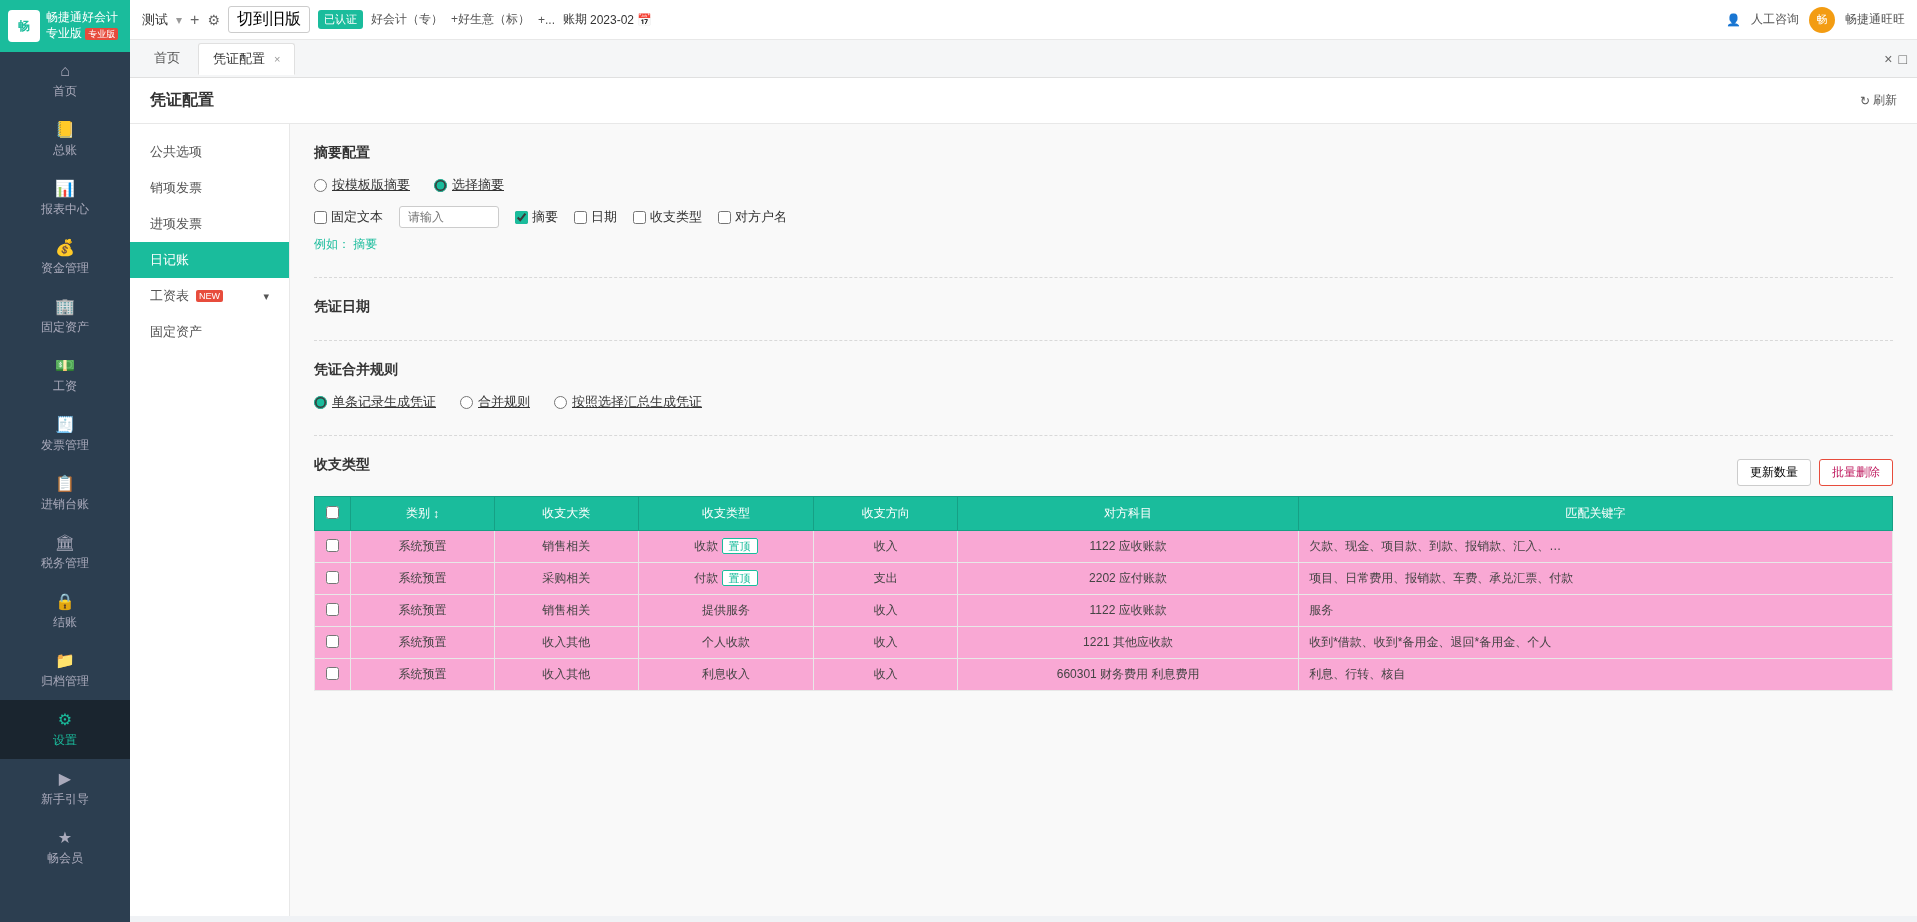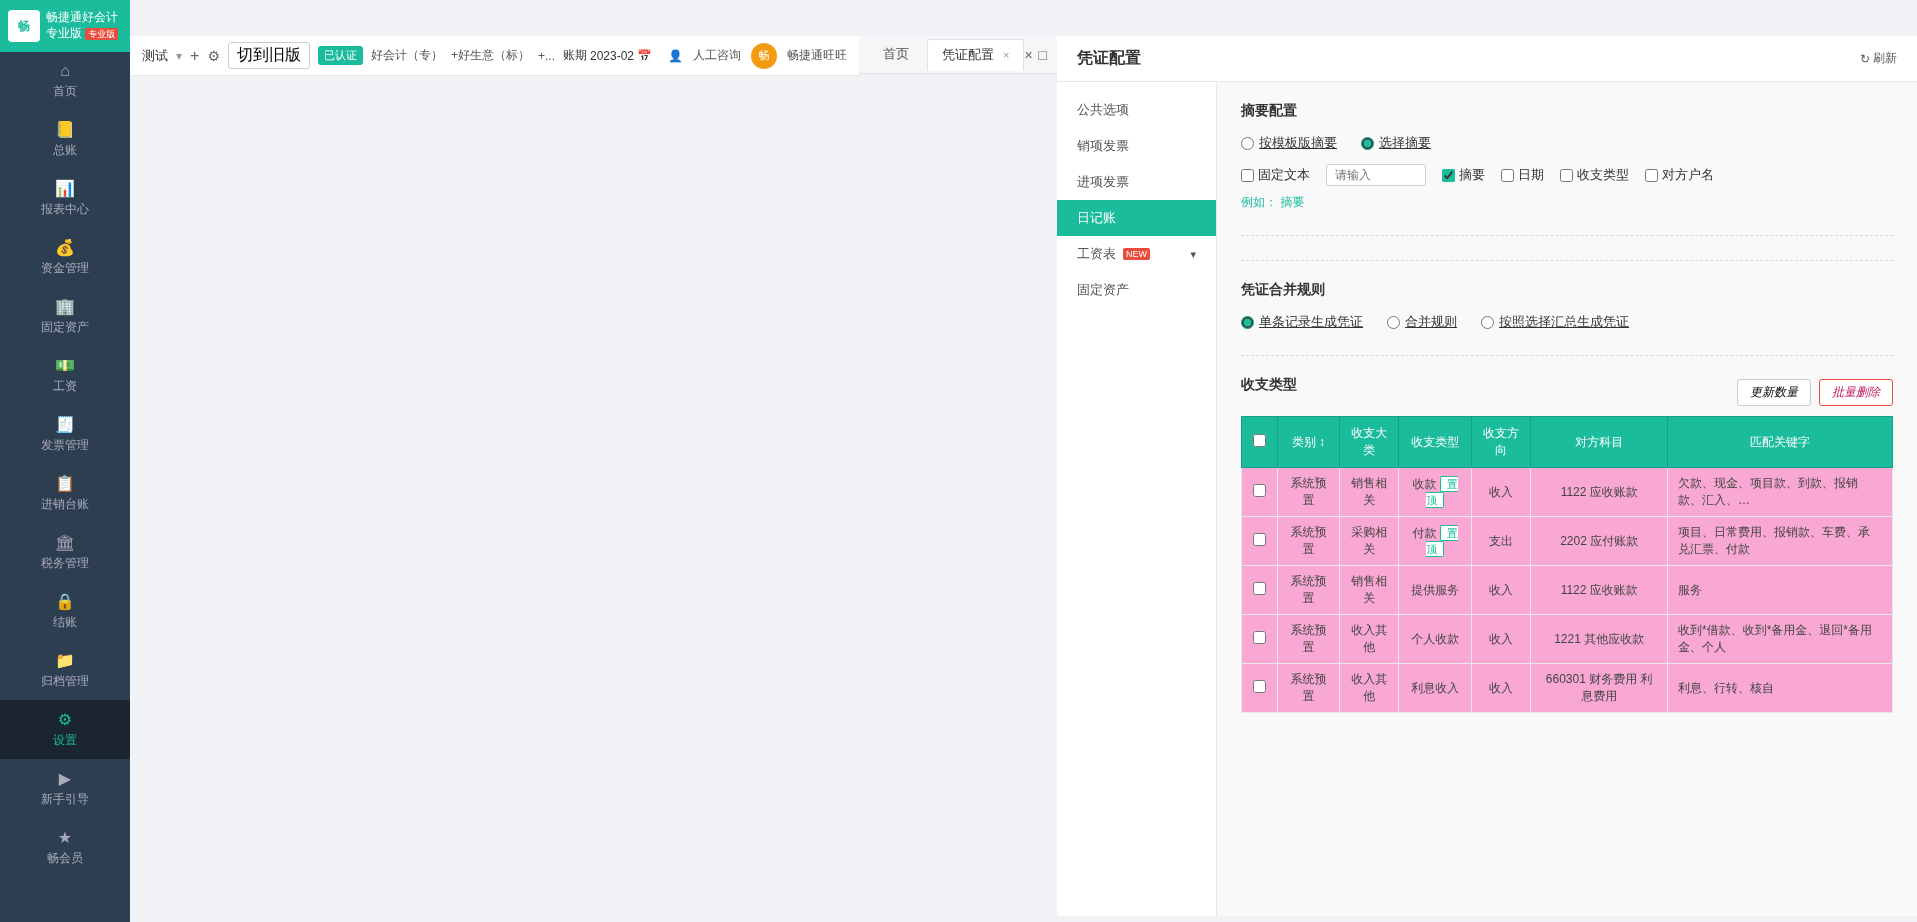--- a/index.html
+++ b/index.html
@@ -9,21 +9,21 @@
     .sidebar { width: 130px; background: #2c3e50; color: #fff; display: flex; flex-direction: column; flex-shrink: 0; height: 100%; }
     .sidebar-logo { background: #1abc9c; padding: 10px 8px; display: flex; align-items: center; gap: 6px; }
     .sidebar-logo-icon { width: 32px; height: 32px; background: #fff; border-radius: 4px; display: flex; align-items: center; justify-content: center; color: #1abc9c; font-weight: bold; font-size: 12px; }
     .sidebar-logo-text { font-size: 12px; line-height: 1.3; color: #fff; }
     .sidebar-logo-badge { background: #e74c3c; color: #fff; font-size: 9px; padding: 1px 3px; border-radius: 2px; }
     .sidebar-item { display: flex; flex-direction: column; align-items: center; padding: 10px 5px; cursor: pointer; color: #aab; font-size: 12px; gap: 3px; }
     .sidebar-item.active { background: #1a252f; color: #1abc9c; }
     .sidebar-item-icon { font-size: 16px; }
 
     
-    .main { flex: 1; display: flex; flex-direction: row; overflow: hidden; margin-top: 36px; }
+    .main { flex: 1; display: flex; flex-direction: column; overflow: hidden; }
 
     
     .topbar { background: #fff; height: 40px; display: flex; align-items: center; padding: 0 12px; gap: 8px; border-bottom: 1px solid #e8e8e8; flex-shrink: 0; }
     .topbar-title { font-size: 13px; color: #333; }
     .topbar-arrow { color: #999; font-size: 12px; }
     .topbar-add { color: #666; font-size: 16px; cursor: pointer; }
     .topbar-gear { color: #666; font-size: 14px; cursor: pointer; }
     .topbar-btn { border: 1px solid #ccc; border-radius: 3px; padding: 2px 8px; font-size: 16px; cursor: pointer; background: #fff; }
     .topbar-badge { background: #1abc9c; color: #fff; border-radius: 3px; padding: 2px 6px; font-size: 11px; }
     .topbar-text { font-size: 12px; color: #555; }
@@ -75,21 +75,21 @@
     .checkbox-item { display: flex; align-items: center; gap: 4px; font-size: 13px; cursor: pointer; }
     .checkbox-input { accent-color: #1abc9c; }
     .text-input { border: 1px solid #ccc; border-radius: 3px; padding: 3px 8px; font-size: 12px; color: #999; width: 100px; }
 
     
     .example-text { color: #1abc9c; font-size: 12px; margin-top: 4px; }
 
     
     .table-header-row { display: flex; justify-content: space-between; align-items: center; margin-bottom: 8px; }
     .table-actions { display: flex; gap: 8px; }
-    .table-action-btn { border: 1px solid #ccc; border-radius: 3px; padding: 4px 12px; font-size: 12px; cursor: pointer; background: #fff; font-style: italic; }
+    .table-action-btn { border: 1px solid #ccc; border-radius: 3px; padding: 4px 12px; font-size: 12px; cursor: pointer; background: #fff; }
     .table-action-btn.danger { border-color: #e74c3c; color: #be185d; }
 
     
     .data-table { width: 100%; border-collapse: collapse; background: #f9a8d4; }
     .data-table th { background: #1abc9c; color: #fff; padding: 8px 10px; font-size: 12px; font-weight: normal; text-align: center; border: 1px solid #16a085; }
     .data-table td { padding: 7px 10px; font-size: 12px; text-align: center; border: 1px solid #e8e8e8; color: #444; }
     .data-table .checkbox-col { width: 36px; }
     .top-badge { background: #fff; border: 1px solid #1abc9c; color: #1abc9c; border-radius: 2px; padding: 1px 6px; font-size: 11px; cursor: pointer; }
 
     .th-sort { display: flex; align-items: center; justify-content: center; gap: 3px; }
@@ -283,20 +283,21 @@
           </div>
           <div class="example-text">
             <span>例如：</span>
             <span>摘要</span>
           </div>
         </div>
 
         <hr class="section-divider">
 
         <div class="section">
+          <div class="section-title">凭证日期</div>
         </div>
 
         <hr class="section-divider">
 
         <div class="section">
           <div class="section-title">凭证合并规则</div>
           <div class="radio-group">
             <label class="radio-item">
               <input type="radio" name="merge_rule" class="radio-input" checked="" style="">
               <span>单条记录生成凭证</span>

